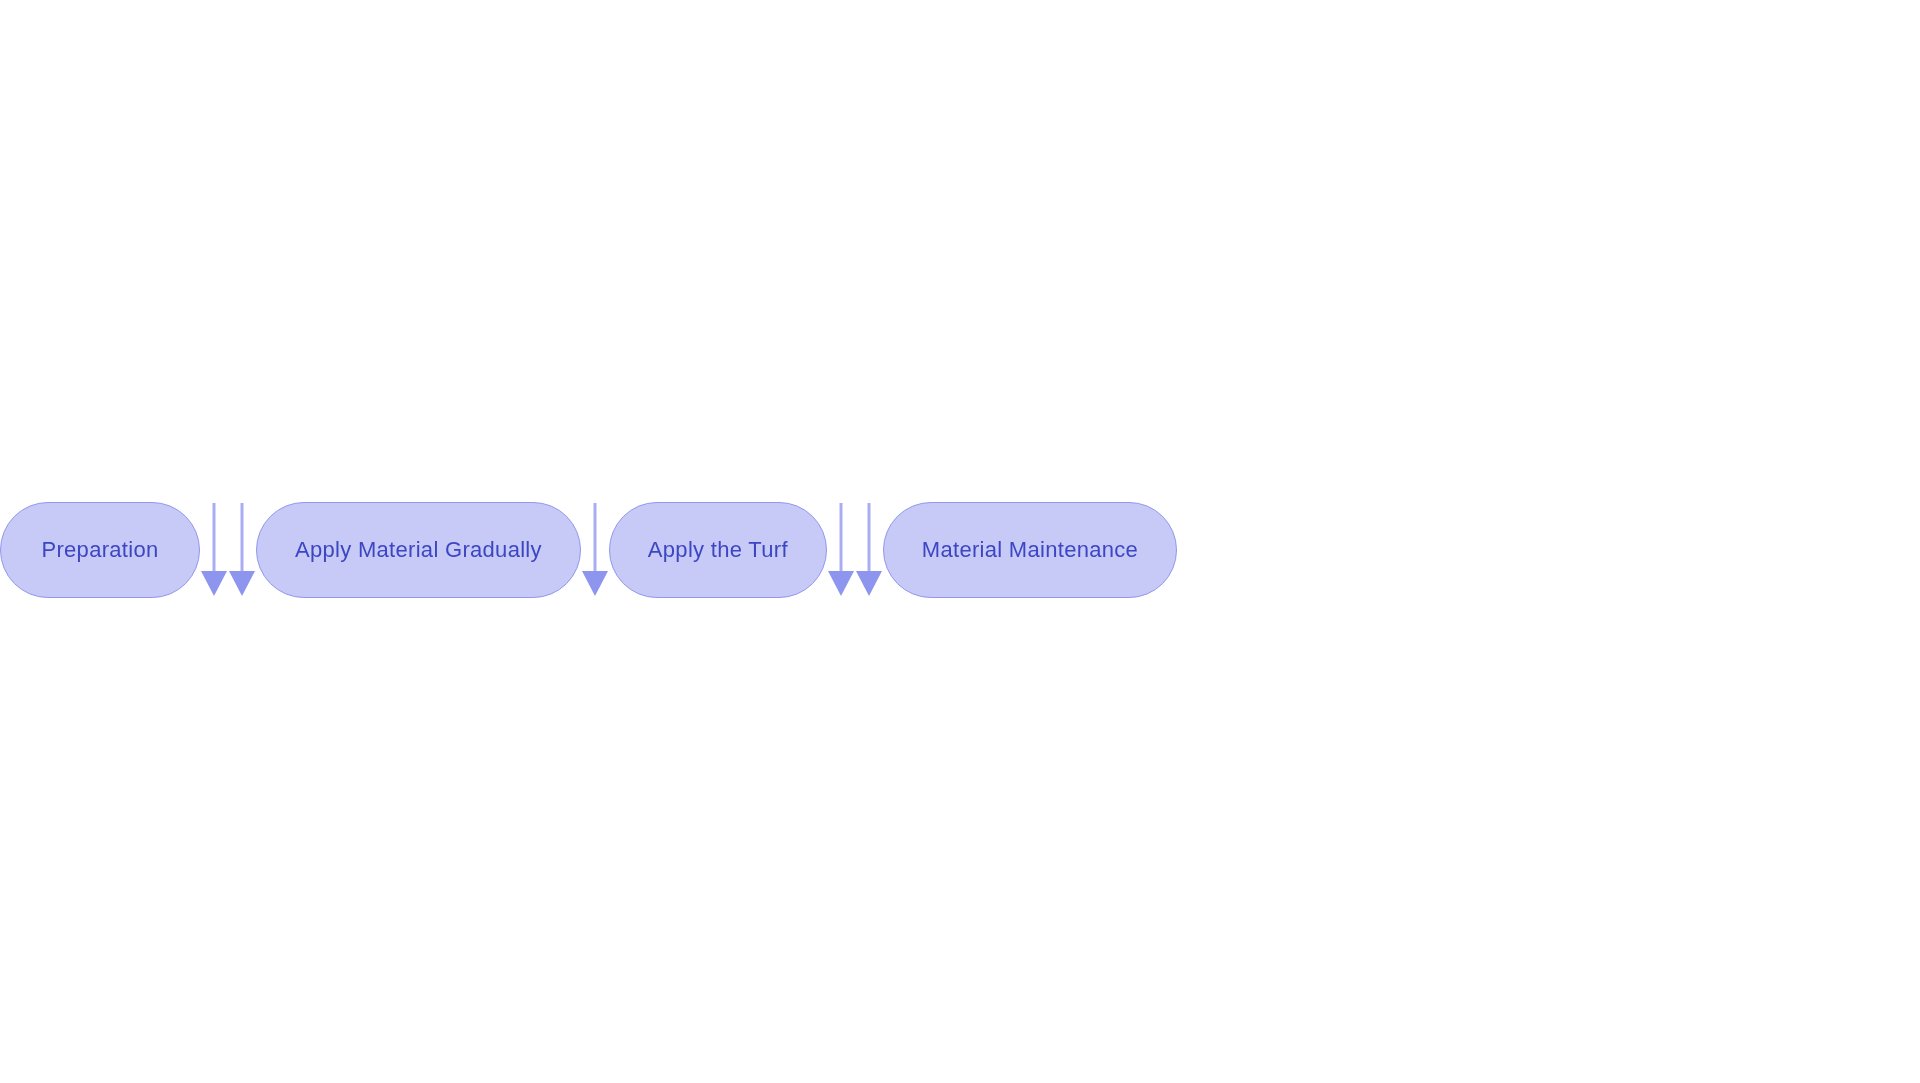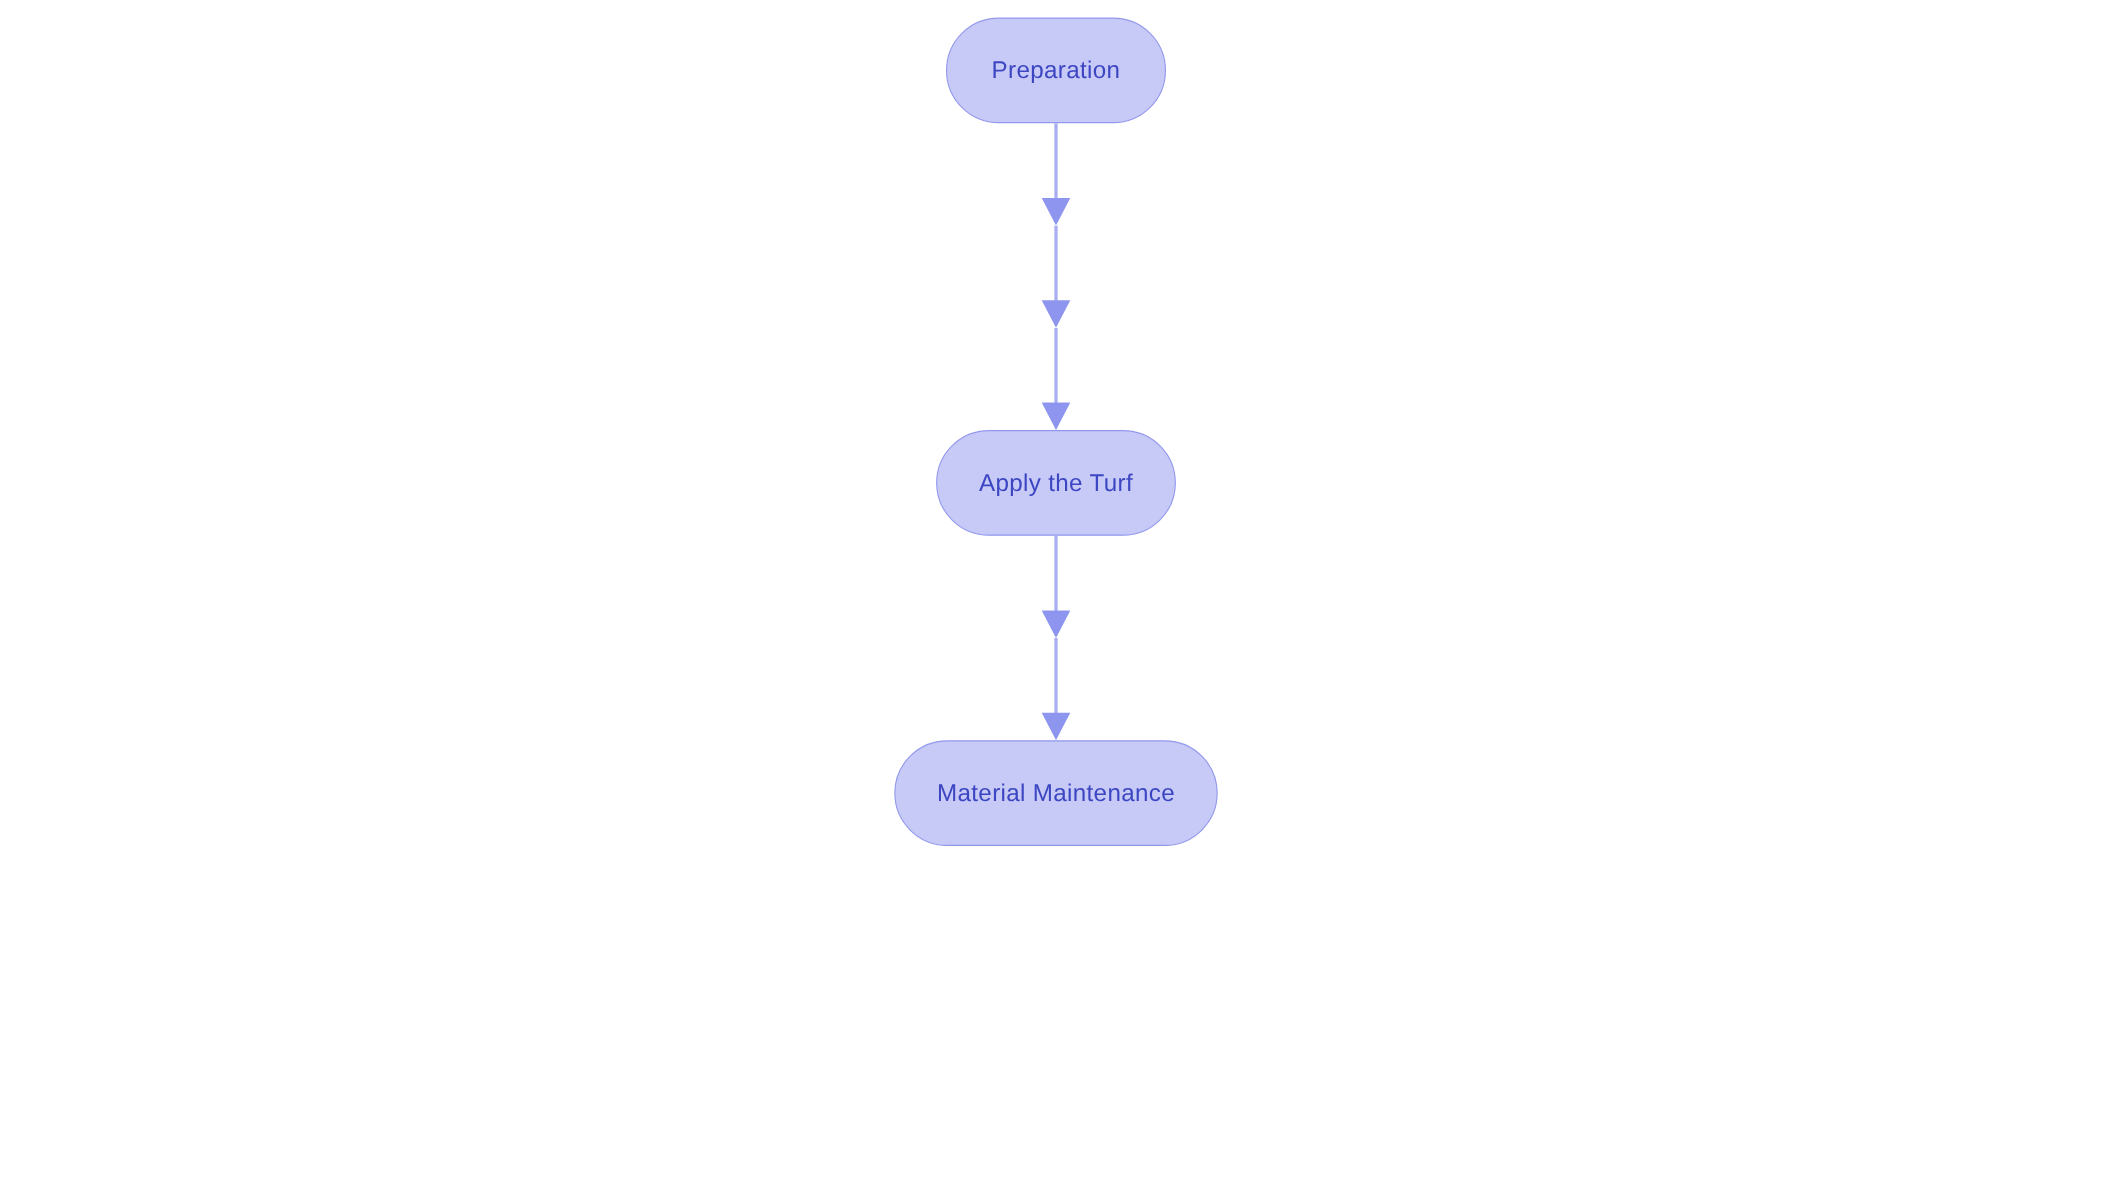--- a/index.html
+++ b/index.html
@@ -15,21 +15,20 @@
     width: 1920px;
     height: 1083px;
     background: var(--bg);
     overflow: hidden;
     font-family: "Liberation Sans", "DejaVu Sans", sans-serif;
   }
   .flow {
     width: 100%;
     height: 100%;
     display: flex;
-    flex-direction: column;
     align-items: center;
     padding-top: 16px;
   }
   .node {
     height: 96px;
     min-width: 200px;
     padding: 0 38px;
     border-radius: 48px;
     background: var(--node-fill);
     border: 1.6px solid var(--node-border);
@@ -62,20 +61,21 @@
         <line x1="14" y1="0" x2="14" y2="70" stroke="#a9aef2" stroke-width="3"></line>
         <polygon points="1,68 27,68 14,93" fill="#8d95ee"></polygon>
       </svg>
     </div>
     <div class="arrow">
       <svg width="28" height="93" viewBox="0 0 28 93">
         <line x1="14" y1="0" x2="14" y2="70" stroke="#a9aef2" stroke-width="3"></line>
         <polygon points="1,68 27,68 14,93" fill="#8d95ee"></polygon>
       </svg>
     </div>
+    <div class="node">Apply Material Gradually</div>
     <div class="arrow">
       <svg width="28" height="93" viewBox="0 0 28 93">
         <line x1="14" y1="0" x2="14" y2="70" stroke="#a9aef2" stroke-width="3"></line>
         <polygon points="1,68 27,68 14,93" fill="#8d95ee"></polygon>
       </svg>
     </div>
     <div class="node">Apply the Turf</div>
     <div class="arrow">
       <svg width="28" height="93" viewBox="0 0 28 93">
         <line x1="14" y1="0" x2="14" y2="70" stroke="#a9aef2" stroke-width="3"></line>

